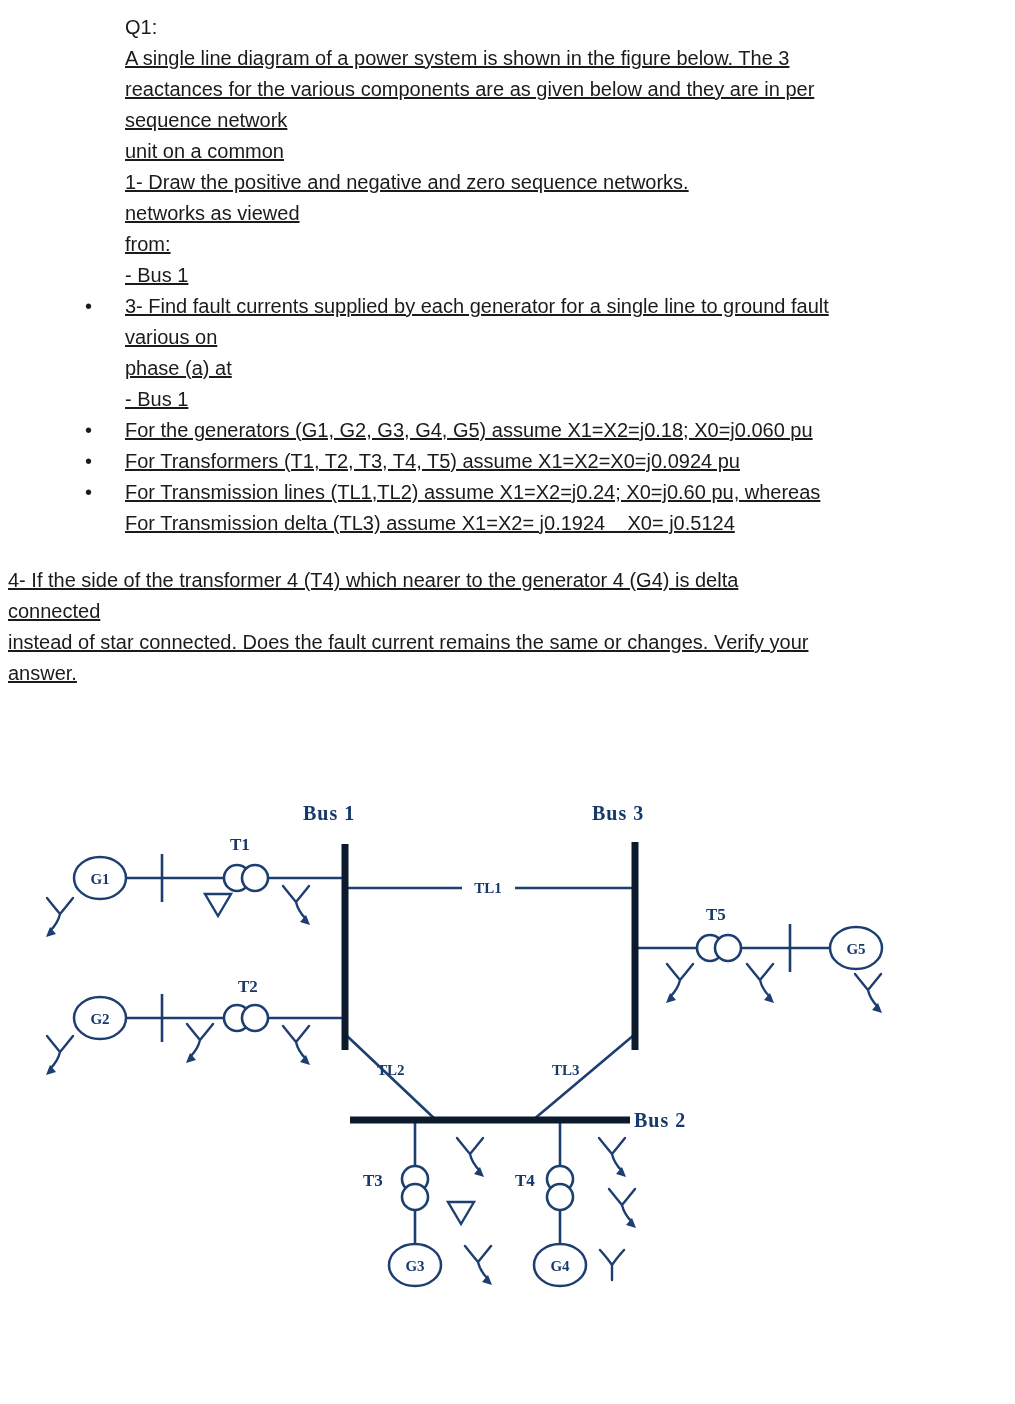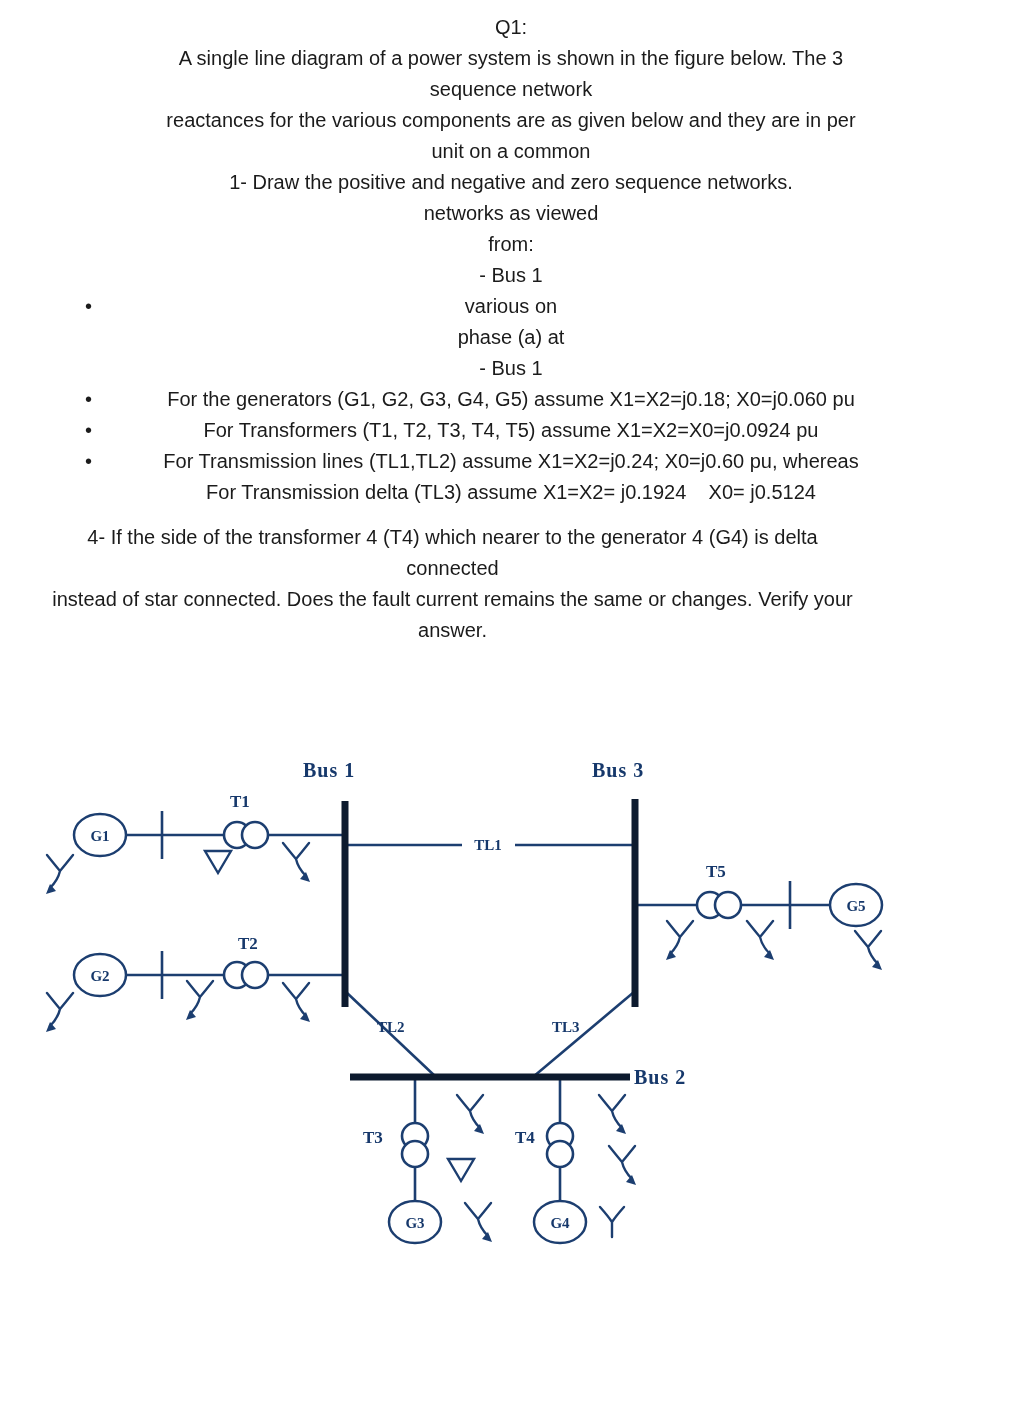--- a/index.html
+++ b/index.html
@@ -1,28 +1,28 @@
 <!DOCTYPE html>
 <html><head>
 <meta charset="utf-8">
 <title>Power System Question</title>
 <style>
   * { margin:0; padding:0; box-sizing:border-box; }
   body {
     width:1015px; height:1404px; background:#ffffff;
     font-family:"Liberation Sans", sans-serif; color:#1b1b1b;
   }
-  .page { width:897px; height:1404px; padding-top:12px; overflow:hidden; position:relative;text-align:center; }
-  .text-line { font-size:20px; line-height:31px; white-space:pre; }
+  .page { width:897px; height:1404px; padding-top:12px; overflow:hidden; position:relative; }
+  .text-line { font-size:20px; line-height:31px; white-space:pre;text-decoration:underline; }
   .q1-label { font-size:20px; line-height:31px; }
   .q1-block { margin-left:125px; }
   .bullets { list-style:none; }
   .bullets li { position:relative; }
   .bullet { position:absolute; left:-40px; top:0; font-size:20px; line-height:31px; }
-  .part4 { margin-left:8px; margin-top:14px; }
+  .part4 { margin-left:8px; margin-top:26px; }
   .diagram { display:block; margin-top:95px; }
 
   .wires line { stroke:#1c3e70; stroke-width:2.6; }
   .busbars line { stroke:#0c1a2e; stroke-width:7; }
   .xfmr circle { fill:#ffffff; stroke:#1c3e70; stroke-width:2.6; }
   .gen ellipse { fill:#ffffff; stroke:#1c3e70; stroke-width:2.5; }
   .diagram text { fill:#16386b; font-family:"Liberation Serif", serif; font-weight:bold; stroke:none; }
   .busLabel { font-size:20px; letter-spacing:1px; }
   .compLabel { font-size:17px; }
   .tlLabel { font-size:15px; }
@@ -30,32 +30,33 @@
 </style>
 </head>
 <body>
 
 <div class="page">
 
   <div class="q1-block">
     <div class="q1-label">Q1:</div>
     <div>
         <div class="text-line">A single line diagram of a power system is shown in the figure below. The 3</div>
+        <div class="text-line">reactances for the various components are as given below and they are in per</div>
         <div class="text-line">sequence network</div>
-        <div class="text-line">reactances for the various components are as given below and they are in per</div>
         <div class="text-line">unit on a common</div>
         <div class="text-line">1- Draw the positive and negative and zero sequence networks.</div>
         <div class="text-line">networks as viewed</div>
         <div class="text-line">from:</div>
         <div class="text-line">- Bus 1</div>
       </div>
     <ul class="bullets">
       <li>
         <span class="bullet">•</span>
         <div class="bullet-text">
+            <div class="text-line">3- Find fault currents supplied by each generator for a single line to ground fault</div>
             <div class="text-line">various on</div>
             <div class="text-line">phase (a) at</div>
             <div class="text-line">- Bus 1</div>
           </div>
       </li>
       <li>
         <span class="bullet">•</span>
         <div class="bullet-text">
             <div class="text-line">For the generators (G1, G2, G3, G4, G5) assume X1=X2=j0.18; X0=j0.060 pu</div>
           </div>

